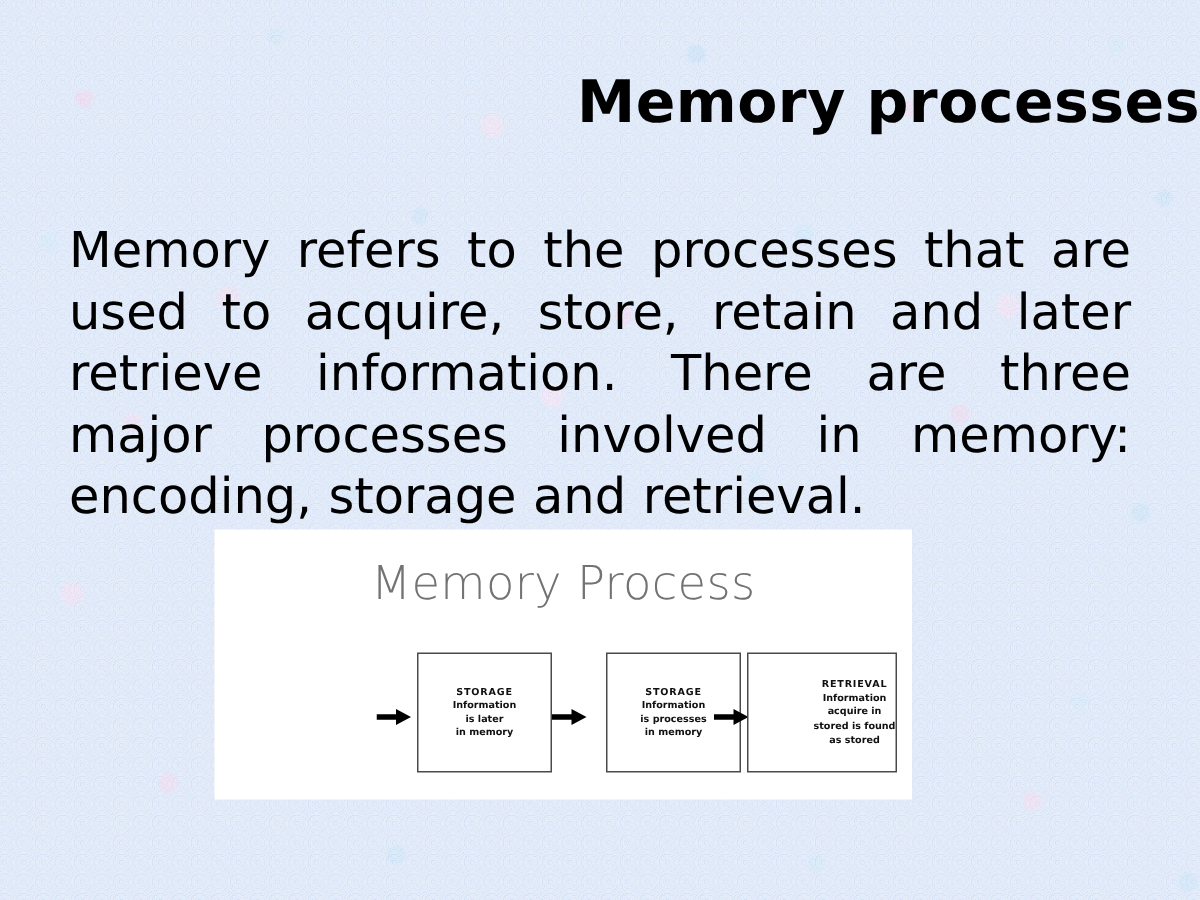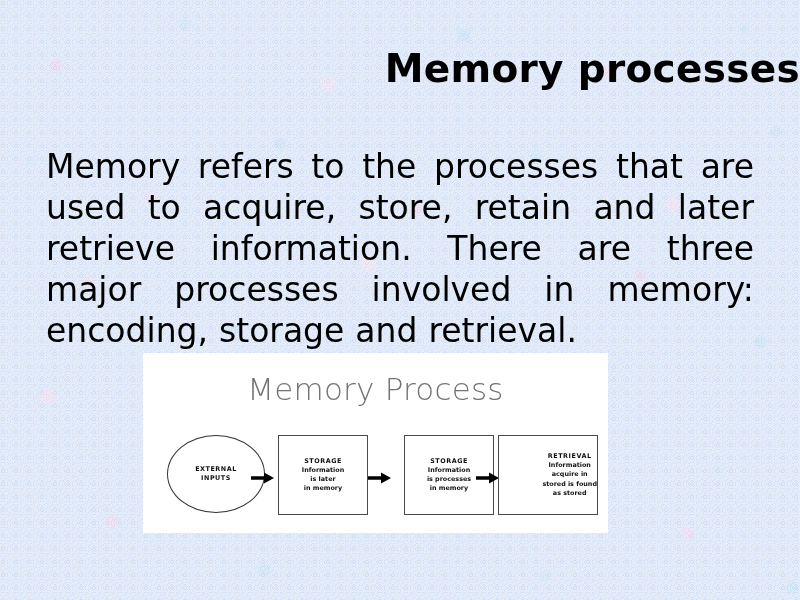--- a/index.html
+++ b/index.html
@@ -191,26 +191,20 @@
   <div id="title">Memory processes</div>
 
   <div id="body-text">Memory refers to the processes that are used to acquire, store, retain and later retrieve information. There are three major processes involved in memory: encoding, storage and retrieval.</div>
 
   <div id="memory-process-image">
 
     <div id="mp-heading">Memory Process</div>
 
     <div id="mp-flow">
 
-      <div class="mp-oval">
-        <div class="mp-node-text">
-          <div class="hdr">EXTERNAL</div>
-          <div class="hdr">INPUTS</div>
-        </div>
-      </div>
 
       <div class="mp-arrow" id="mp-arrow-1">
         <svg width="24" height="12" viewBox="0 0 24 12" xmlns="http://www.w3.org/2000/svg">
           <path d="M0 4.2 H13 V0.6 L23 6 L13 11.4 V7.8 H0 Z" fill="#000000"></path>
         </svg>
       </div>
 
       <div class="mp-box" id="mp-box-encoding">
         <div class="mp-node-text">
           <div class="hdr">STORAGE</div>

